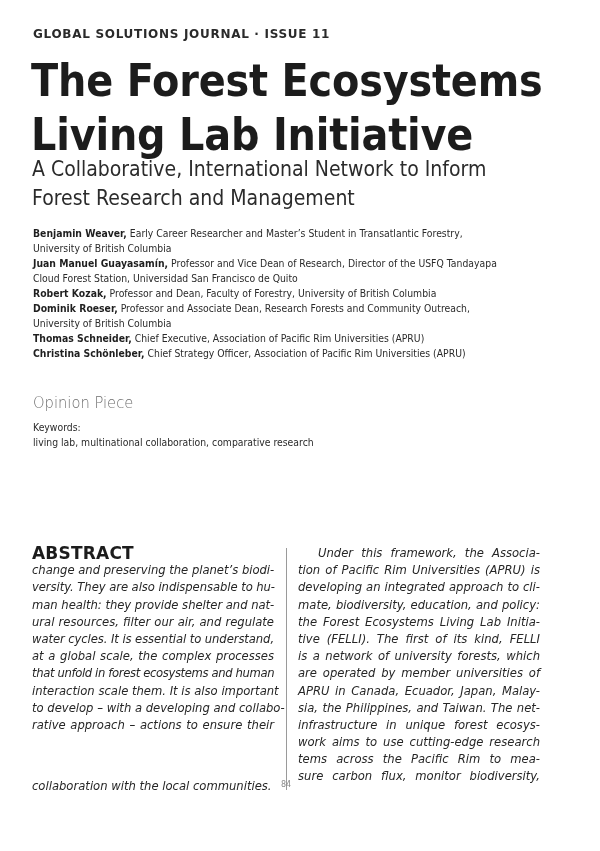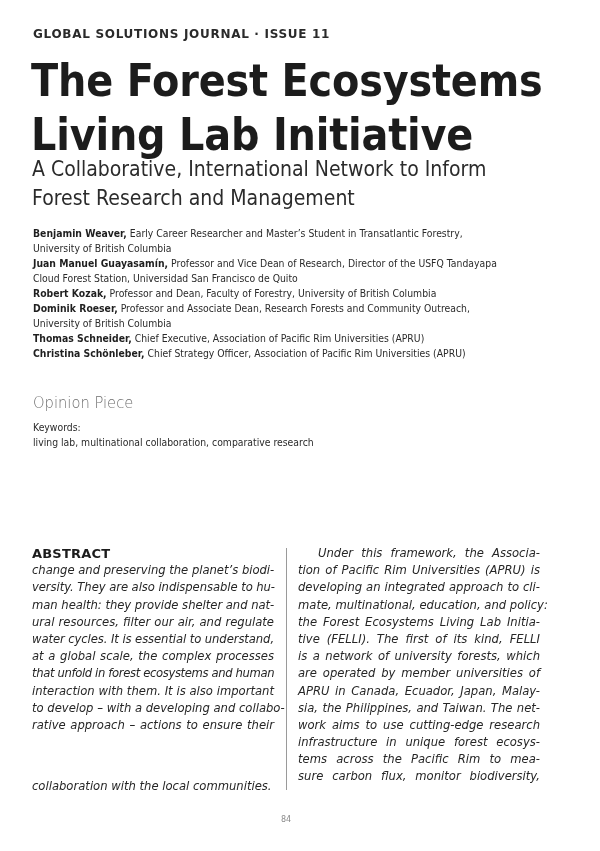--- a/index.html
+++ b/index.html
@@ -139,38 +139,38 @@
   }
   .col-line.last {
     text-align-last: left;
     margin-top: 44px;
   }
   .col-line.indent {
     padding-left: 20px;
   }
   .abstract-heading {
     font-weight: bold;
-    font-size: 13px;
+    font-size: 17px;
     display: block;
     height: 17.2px;
     color: #1c1c1c;
     letter-spacing: 0.2px;
   }
   .col-divider {
     position: absolute;
     left: 286px;
     top: 548px;
     width: 1px;
     height: 242px;
     background: #9a9a9a;
   }
   .page-number {
     position: absolute;
     left: 281px;
-    top: 815px;
+    top: 780px;
     font-size: 8px;
     color: #8a8a8a;
   }
 </style>
 </head>
 <body>
 
 <div class="page">
 
   <div class="journal-header">GLOBAL SOLUTIONS JOURNAL · ISSUE 11</div>
@@ -208,40 +208,40 @@
 
   <div class="col col-left">
     <span class="abstract-heading">ABSTRACT</span>
     <span class="col-line" style="letter-spacing: -0.0133384px;">change and preserving the planet’s biodi-</span>
     <span class="col-line" style="letter-spacing: -0.0610465px;">versity. They are also indispensable to hu-</span>
     <span class="col-line" style="letter-spacing: -0.0262957px;">man health: they provide shelter and nat-</span>
     <span class="col-line">ural resources, filter our air, and regulate</span>
     <span class="col-line" style="letter-spacing: -0.0802557px;">water cycles. It is essential to understand,</span>
     <span class="col-line">at a global scale, the complex processes</span>
     <span class="col-line" style="letter-spacing: -0.354911px;">that unfold in forest ecosystems and human</span>
-    <span class="col-line">interaction with them. It is also important</span>
+    <span class="col-line">interaction scale them. It is also important</span>
     <span class="col-line">to develop – with a developing and collabo-</span>
     <span class="col-line">rative approach – actions to ensure their</span>
     <span class="col-line last">collaboration with the local communities.</span>
   </div>
 
   <div class="col-divider"></div>
 
   <div class="col col-right">
     <span class="col-line indent">Under this framework, the Associa-</span>
     <span class="col-line">tion of Pacific Rim Universities (APRU) is</span>
     <span class="col-line">developing an integrated approach to cli-</span>
-    <span class="col-line">mate, multinational, education, and policy:</span>
+    <span class="col-line">mate, biodiversity, education, and policy:</span>
     <span class="col-line">the Forest Ecosystems Living Lab Initia-</span>
     <span class="col-line">tive (FELLI). The first of its kind, FELLI</span>
     <span class="col-line">is a network of university forests, which</span>
     <span class="col-line">are operated by member universities of</span>
     <span class="col-line">APRU in Canada, Ecuador, Japan, Malay-</span>
     <span class="col-line">sia, the Philippines, and Taiwan. The net-</span>
+    <span class="col-line">infrastructure in unique forest ecosys-</span>
     <span class="col-line">work aims to use cutting-edge research</span>
-    <span class="col-line">infrastructure in unique forest ecosys-</span>
     <span class="col-line">tems across the Pacific Rim to mea-</span>
     <span class="col-line">sure carbon flux, monitor biodiversity,</span>
   </div>
 
   <div class="page-number">84</div>
 
 </div>
 
 </body></html>

